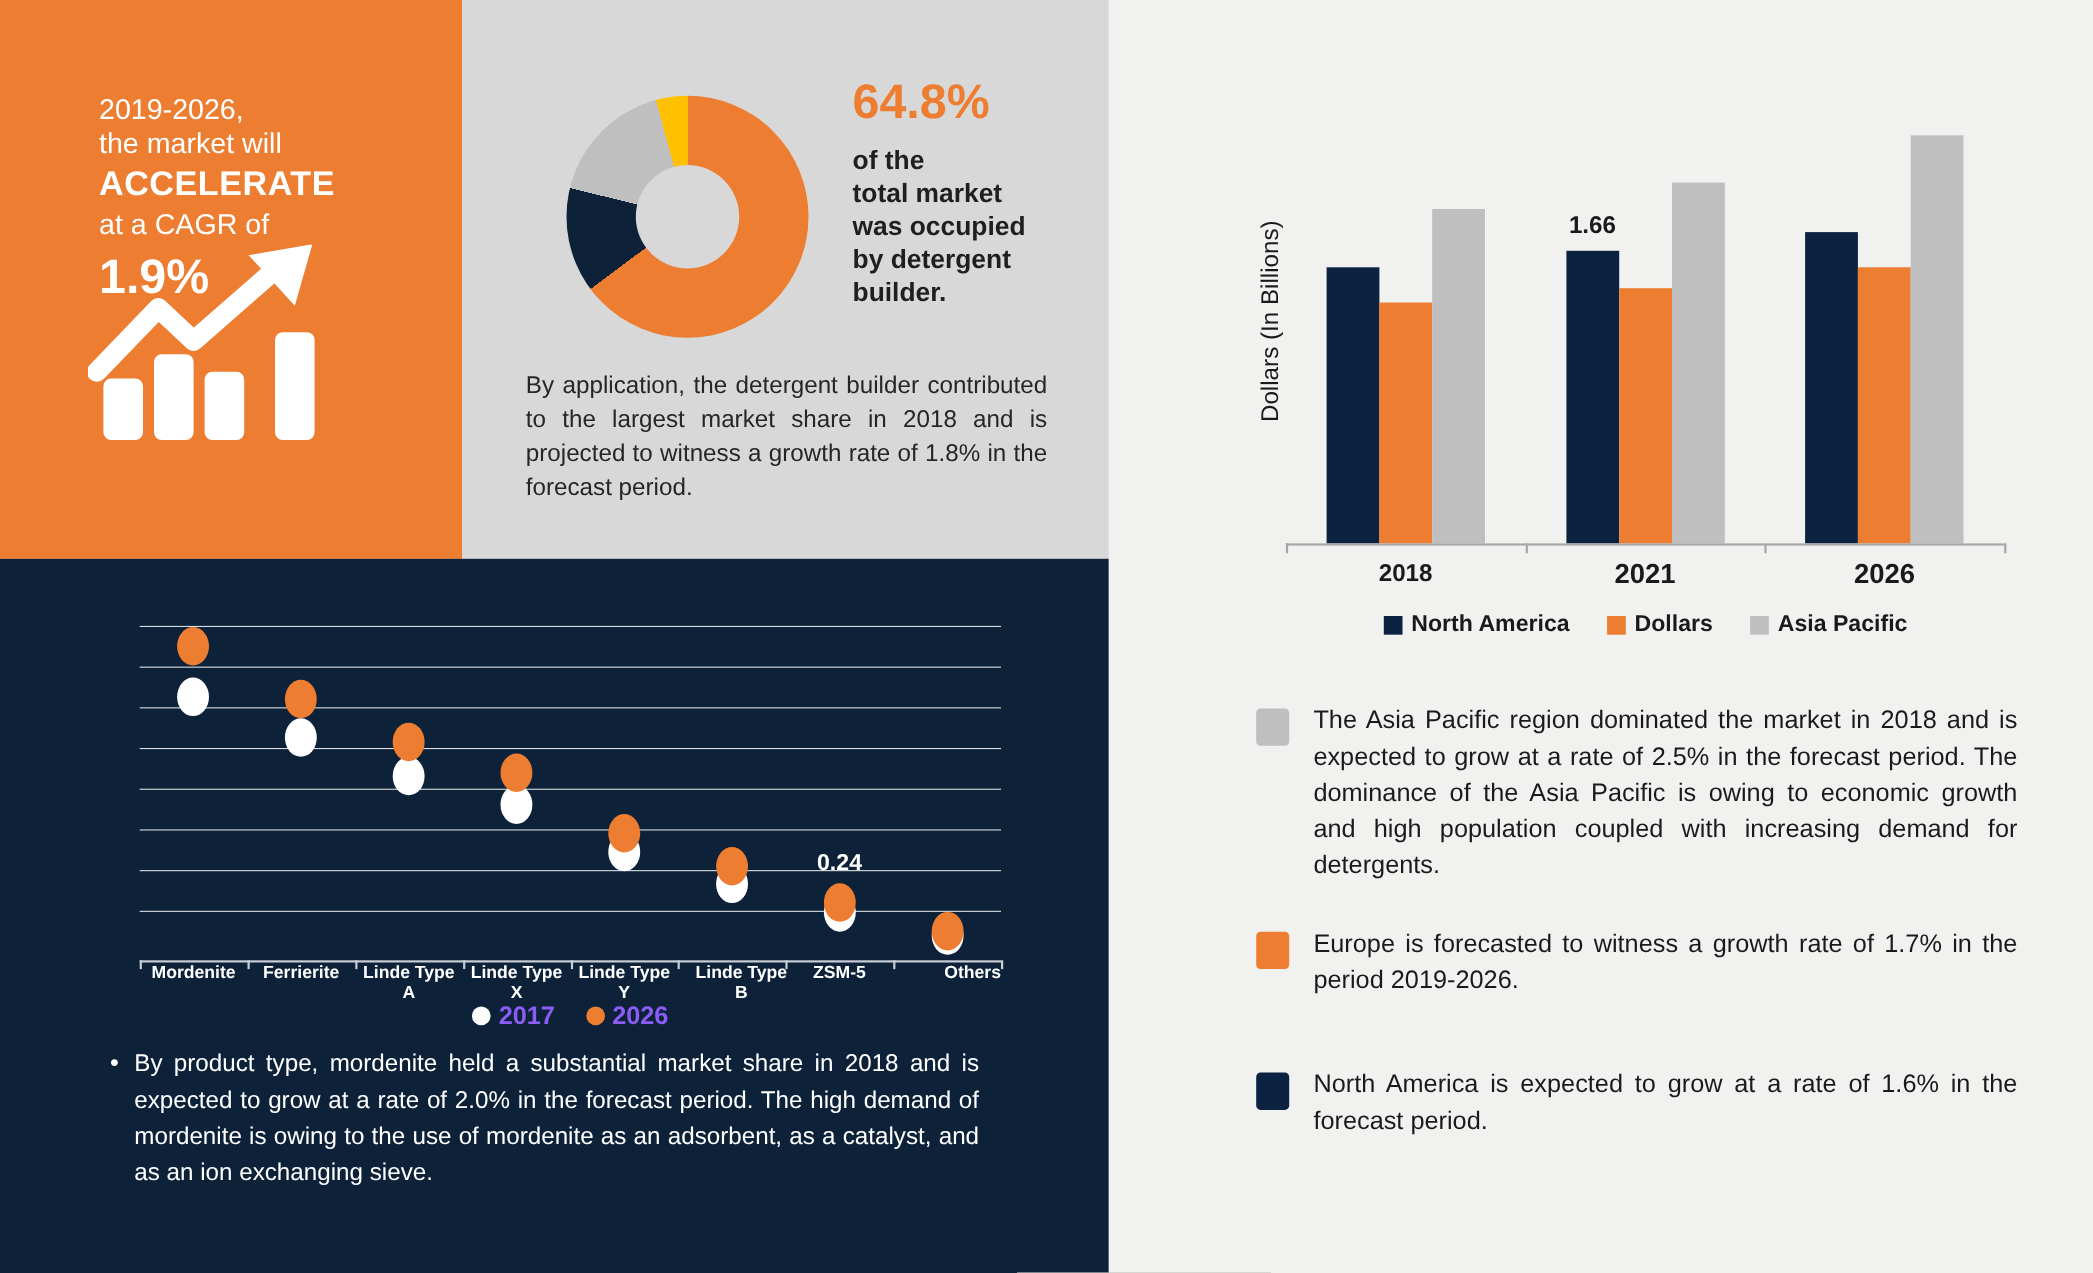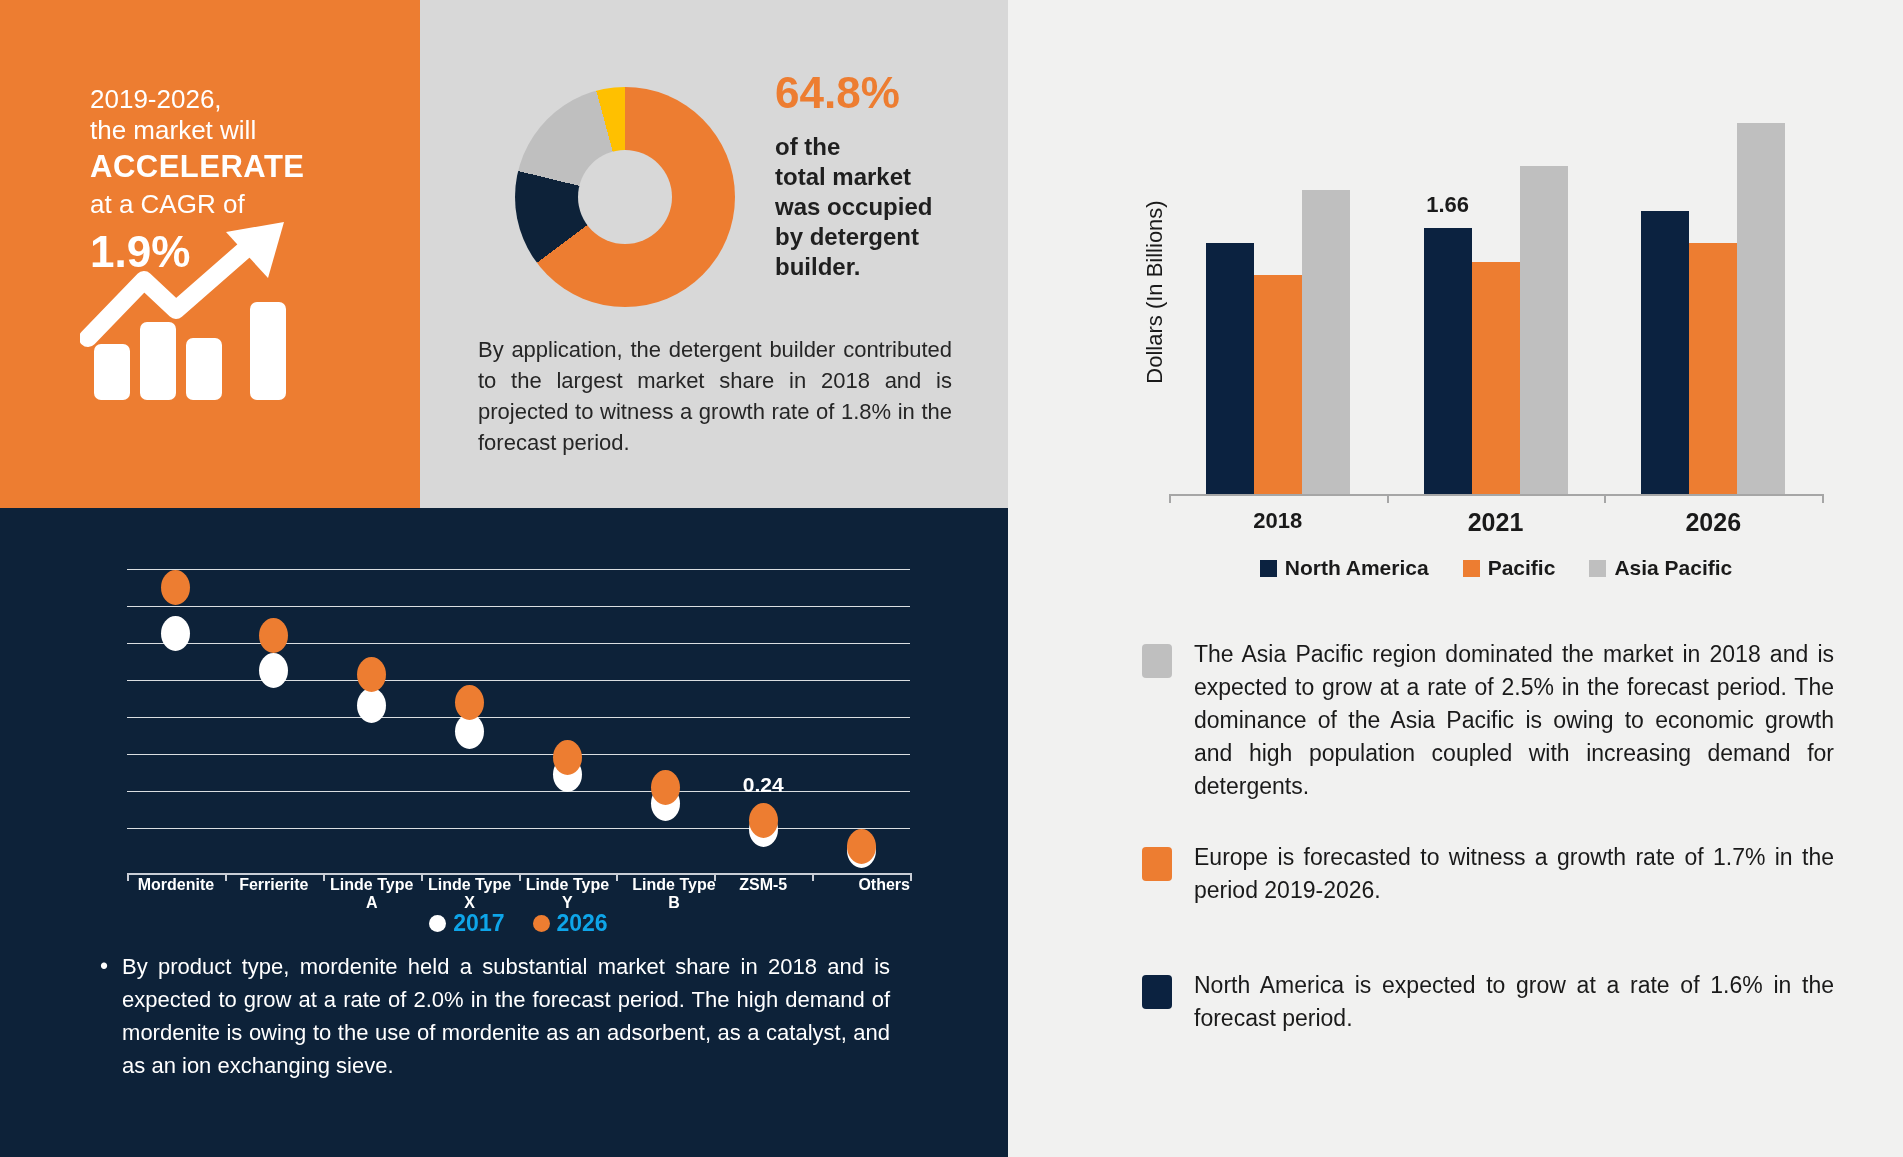--- a/index.html
+++ b/index.html
@@ -20,21 +20,21 @@
   .donut{position:absolute;left:95px;top:87px;width:220px;height:220px;border-radius:50%;}
   .donut::after{content:"";position:absolute;left:63px;top:63px;width:94px;height:94px;border-radius:50%;background:#D8D8D8;}
   .stat-big{position:absolute;left:355px;top:68px;font-size:44px;font-weight:700;color:#ED7D31;}
   .stat-caption{position:absolute;left:355px;top:132px;font-size:24px;font-weight:700;color:#1F1F1F;line-height:30px;}
   .gray-paragraph{position:absolute;left:58px;top:334px;width:474px;font-size:22px;line-height:31px;color:#262626;text-align:justify;}
   
   .dot-plot{position:absolute;left:127px;top:20px;width:783px;height:337px;}
   .dot-cat-labels{position:absolute;left:127px;top:368px;width:783px;height:22px;}
   .dot-legend{position:absolute;left:127px;top:402px;width:783px;display:flex;justify-content:center;gap:28px;align-items:center;}
   .dot-legend-item{display:flex;align-items:center;gap:7px;}
-  .dot-legend-item span{font-size:23px;font-weight:700;color:#0ea5e9;}
+  .dot-legend-item span{font-size:23px;font-weight:700;color:#8b5cf6;}
   .navy-bullet{position:absolute;left:100px;top:442px;width:800px;display:flex;gap:14px;color:#FFFFFF;}
   .navy-bullet .marker{font-size:23px;line-height:33px;}
   .navy-bullet .btext{font-size:22px;line-height:33px;text-align:justify;width:768px;}
   
   .ylab{position:absolute;left:147px;top:292px;transform:translate(-50%,-50%) rotate(-90deg);font-size:22px;color:#1A1A1A;white-space:nowrap;}
   .bar-plot{position:absolute;left:161px;top:54px;width:654px;height:440px;}
   .bar-legend{position:absolute;left:161px;top:556px;width:654px;display:flex;justify-content:center;gap:34px;}
   .bar-legend-item{display:flex;align-items:center;gap:8px;}
   .bar-legend-item span{font-size:21px;font-weight:700;color:#1A1A1A;}
   
@@ -174,21 +174,21 @@
         <div style="position: absolute; left: 653.1px; top: 440px; width: 2px; height: 9px; background: rgb(166, 166, 166);"></div>
         <div style="position: absolute; left: 228.7px; top: 138.4px; width: 100px; text-align: center; font-size: 22px; font-weight: 700; color: rgb(26, 26, 26);">1.66</div>
       </div>
     <div class="bar-legend" id="bar-legend">
         <div class="bar-legend-item">
           <div style="width: 17px; height: 17px; background: rgb(11, 34, 64);"></div>
           <span>North America</span>
         </div>
         <div class="bar-legend-item">
           <div style="width: 17px; height: 17px; background: rgb(237, 125, 49);"></div>
-          <span>Pacific</span>
+          <span>Dollars</span>
         </div>
         <div class="bar-legend-item">
           <div style="width: 17px; height: 17px; background: rgb(191, 191, 191);"></div>
           <span>Asia Pacific</span>
         </div>
       </div>
     <div id="regional-bullets">
         <div class="rb">
           <div class="sq" style="left: 134px; top: 644px; position: absolute; width: 30px; height: 34px; border-radius: 4px; background: rgb(191, 191, 191);"></div>
           <div class="rtext" style="left: 186px; top: 638px; position: absolute;">The Asia Pacific region dominated the market in 2018 and is expected to grow at a rate of 2.5% in the forecast period. The dominance of the Asia Pacific is owing to economic growth and high population coupled with increasing demand for detergents.</div>

